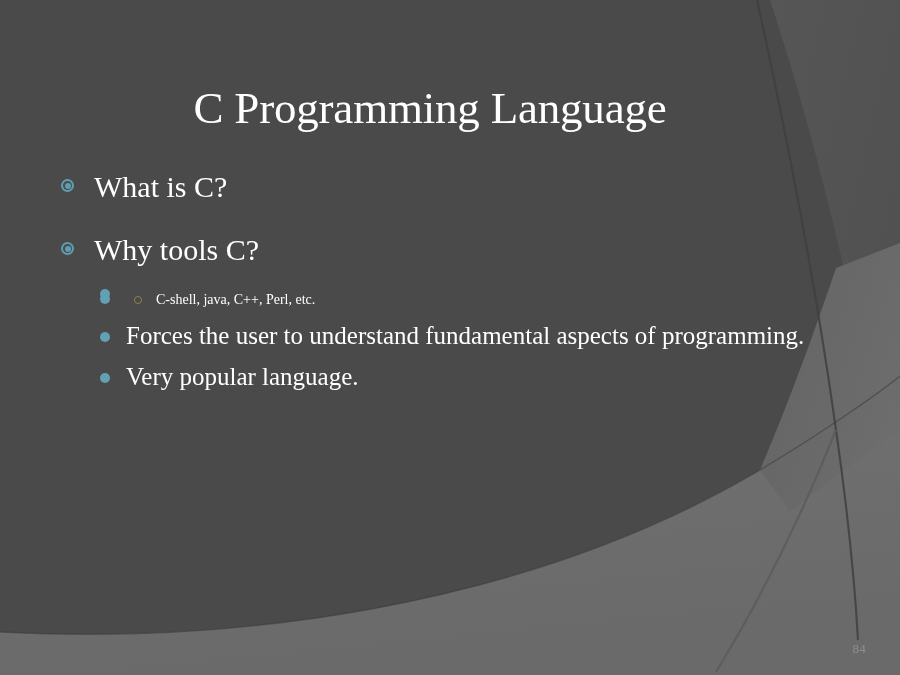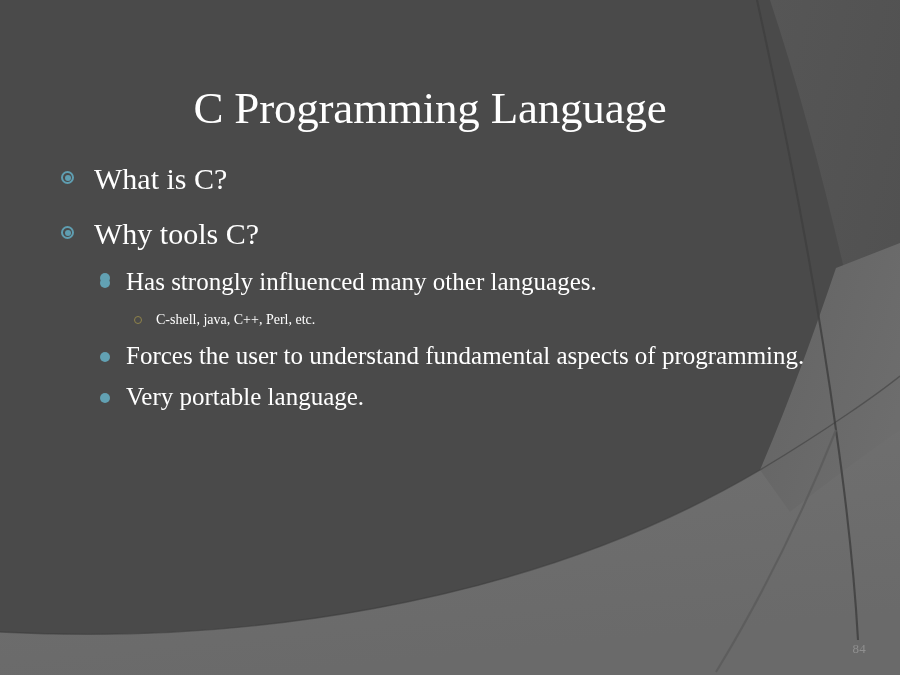--- a/index.html
+++ b/index.html
@@ -63,21 +63,21 @@
     position: relative;
     color: #ffffff;
     font-weight: normal;
   }
 
   
   li.l1 {
     padding-left: 42px;
     font-size: 30px;
     line-height: 41px;
-    margin-top: 0;
+    margin-top: 8px;
     margin-bottom: 1px;
   }
   li.l1 > .bullet {
     position: absolute;
     left: 9px;
     top: 13px;
     width: 13px;
     height: 13px;
     border-radius: 50%;
     border: 2px solid #5f9eb1;
@@ -209,42 +209,41 @@
       <div class="spacer-3"></div>
 
       <li class="item l2">
         <span class="bullet"></span>
       </li>
 
       <div class="spacer-3"></div>
 
       <li class="item l2">
         <span class="bullet"></span>
-        <span>Has strongly influenced many other languages.</span>
       </li>
 
       <div class="spacer-3"></div>
 
       <li class="item l3">
         <span class="bullet"></span>
         <span>C-shell, java, C++, Perl, etc.</span>
       </li>
 
       <div class="spacer-3"></div>
 
       <li class="item l2">
         <span class="bullet"></span>
         <span>Forces the user to understand fundamental aspects of programming.</span>
       </li>
 
       <div class="spacer-3"></div>
 
       <li class="item l2">
         <span class="bullet"></span>
-        <span>Very portable language.</span>
+        <span>Very popular language.</span>
       </li>
 
     </ul>
   </div>
 
   <div id="page-number">84</div>
 
 </div>
 
 </body></html>

